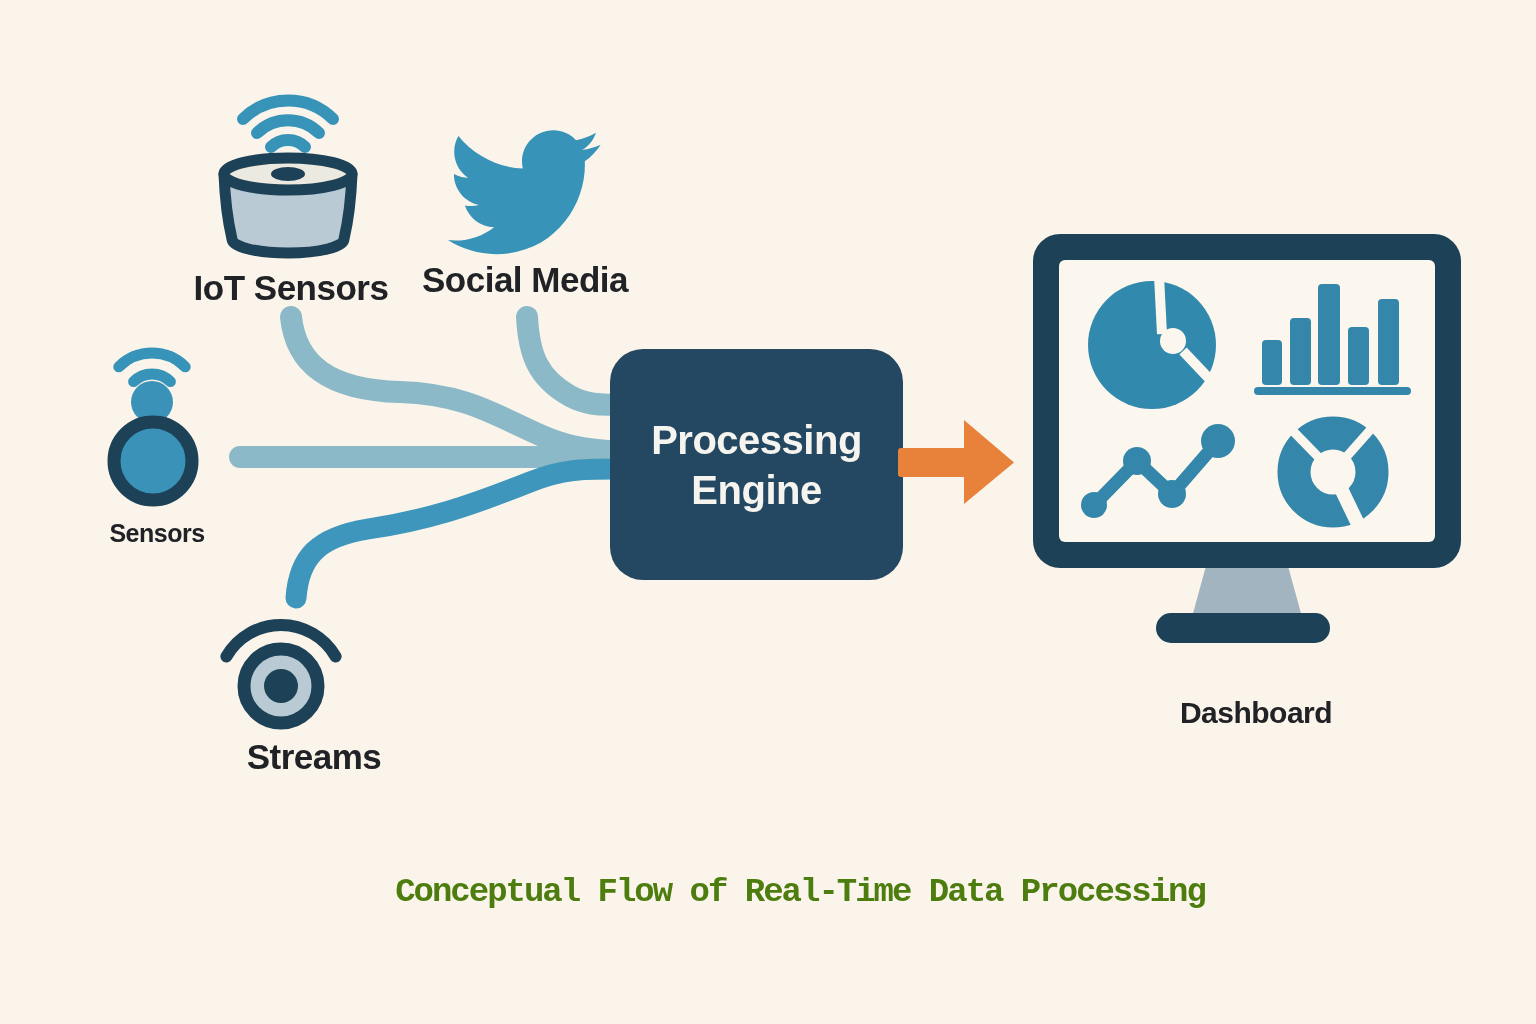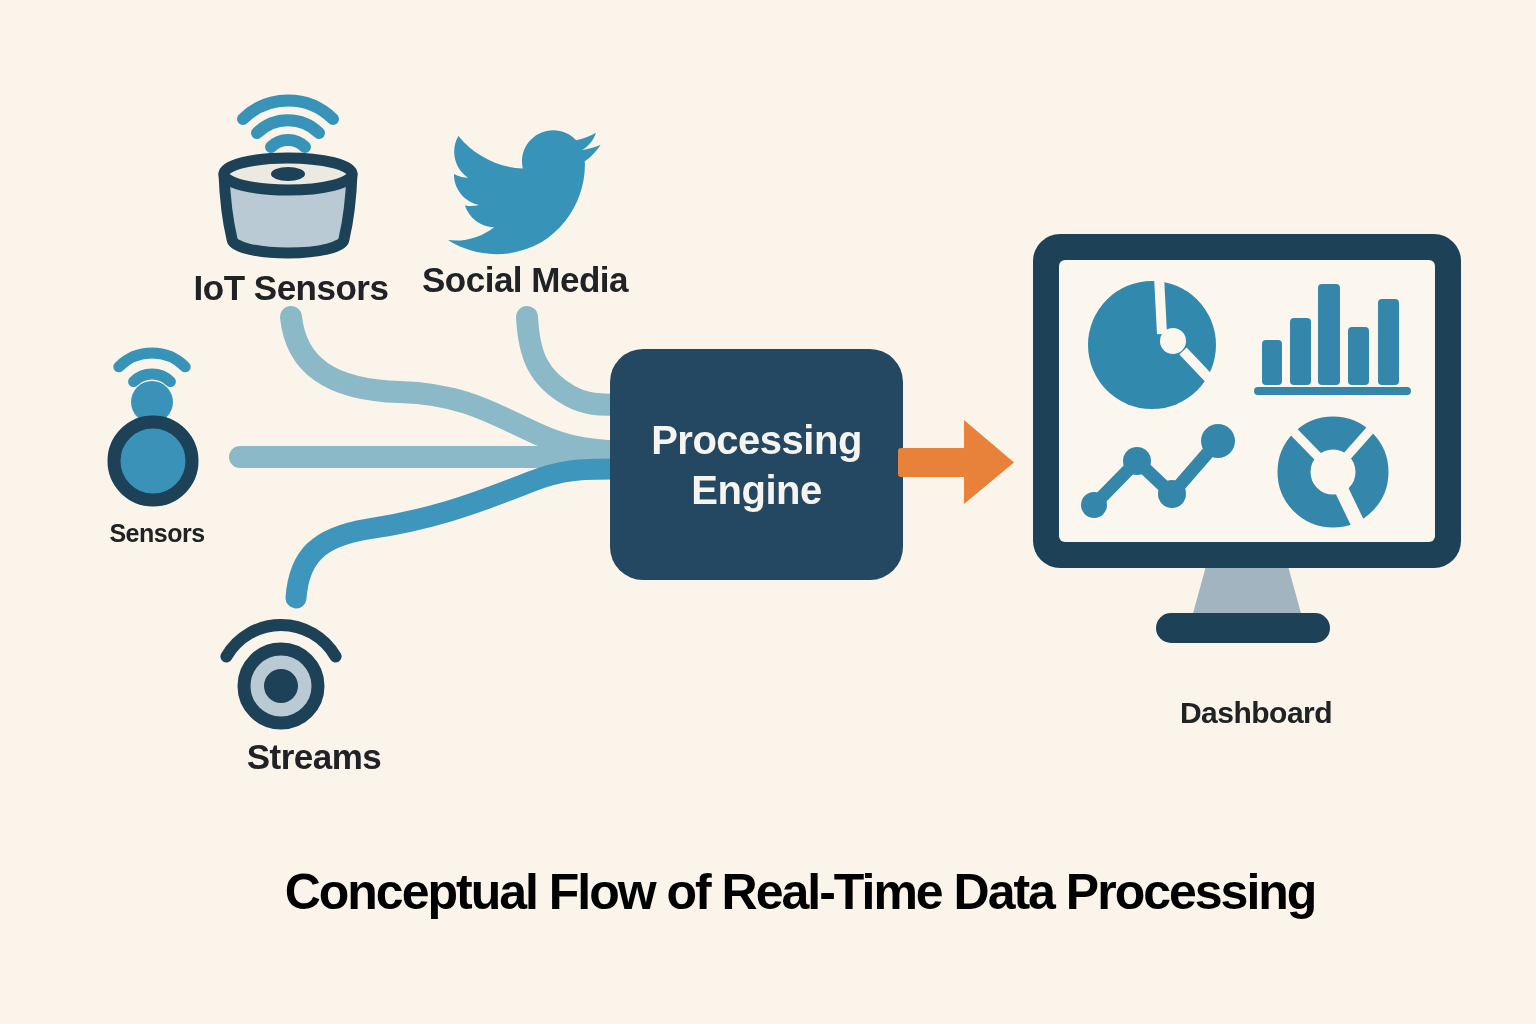--- a/index.html
+++ b/index.html
@@ -13,21 +13,21 @@
     position:absolute;transform:translate(-50%,-50%);
     color:#202226;font-weight:700;letter-spacing:-0.5px;white-space:nowrap;
   }
   .label-iot{left:291px;top:288px;font-size:35px;}
   .label-social{left:525px;top:280px;font-size:35px;}
   .label-sensors{left:157px;top:533px;font-size:25px;}
   .label-streams{left:291px;top:757px;font-size:35px;margin-left:23px;}
   .label-dashboard{left:1256px;top:713px;font-size:30px;}
   .caption{
     position:absolute;left:800px;top:892px;transform:translate(-50%,-50%);
-    font-size:50px;font-weight:700;letter-spacing:-2px;color:#000000;white-space:nowrap;
+    font-size:34px;font-weight:700;letter-spacing:-2px;color:#4d7c0f;white-space:nowrap;font-family:Liberation Mono, monospace;
   }
   .engine-box-label{
     position:absolute;left:610px;top:349px;width:293px;height:231px;
     display:flex;align-items:center;justify-content:center;text-align:center;
   }
   .engine-box-label span{
     display:inline-block;width:250px;color:#f6f4ef;font-size:40px;font-weight:700;
     line-height:50px;letter-spacing:-0.5px;
   }
 </style>

